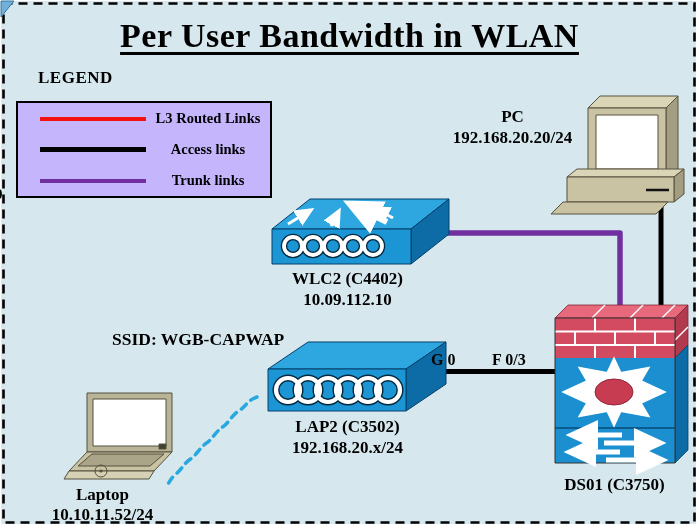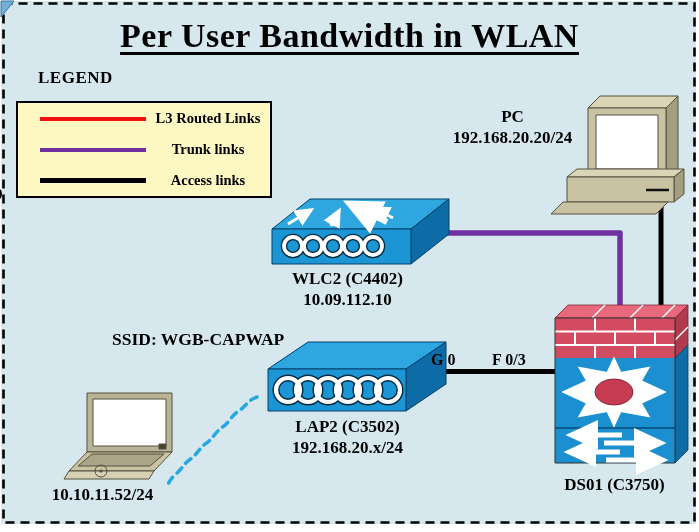--- a/index.html
+++ b/index.html
@@ -13,21 +13,21 @@
   .art{position:absolute;left:0;top:0;}
   .lbl{position:absolute;font-weight:bold;white-space:nowrap;text-align:center;}
   .title{
     position:absolute;top:17px;left:0;width:699px;text-align:center;
     font-size:34px;font-weight:bold;letter-spacing:0.5px;
   }
   .title span{text-decoration:underline;text-decoration-thickness:3px;text-underline-offset:5px;}
   .legend-head{left:38px;top:68px;font-size:17px;letter-spacing:0.5px;}
   .legend-box{
     position:absolute;left:16px;top:101px;width:252px;height:93px;
-    background:#fef9c3;border:2px solid #000;
+    background:#c4b5fd;border:2px solid #000;
     display:flex;flex-direction:column;justify-content:space-around;
   }
   .legend-row{display:flex;align-items:center;height:31px;}
   .swatch{width:106px;height:4px;margin-left:22px;flex:0 0 auto;}
   .swatch-red{background:#f50f0f;}
   .swatch-purple{background:#7030a0;}
   .swatch-black{background:#000000;height:5px;}
   .legend-label{flex:1;text-align:center;font-weight:bold;font-size:14.5px;}
   .node-label{text-align:center;line-height:21px;font-size:17px;}
   .pc-label{left:430px;top:106px;width:165px;}
@@ -197,27 +197,27 @@
   </div>
 
   <div class="lbl legend-head">LEGEND</div>
 
   <div class="legend-box">
     <div class="legend-row">
       <span class="swatch swatch-red"></span>
       <span class="legend-label">L3 Routed Links</span>
     </div>
     <div class="legend-row">
+      <span class="swatch swatch-black"></span>
+      <span class="legend-label">Access links</span>
+    </div>
+    <div class="legend-row">
       <span class="swatch swatch-purple"></span>
       <span class="legend-label">Trunk links</span>
     </div>
-    <div class="legend-row">
-      <span class="swatch swatch-black"></span>
-      <span class="legend-label">Access links</span>
-    </div>
   </div>
 
   <div class="lbl node-label pc-label">
     <div>PC</div>
     <div>192.168.20.20/24</div>
   </div>
 
   <div class="lbl node-label wlc-label">
     <div>WLC2 (C4402)</div>
     <div>10.09.112.10</div>
@@ -231,18 +231,19 @@
   <div class="lbl node-label lap-label">
     <div>LAP2 (C3502)</div>
     <div>192.168.20.x/24</div>
   </div>
 
   <div class="lbl node-label ds-label">
     <div>DS01 (C3750)</div>
   </div>
 
   <div class="lbl node-label laptop-label">
+    <div>Laptop</div>
     <div>10.10.11.52/24</div>
   </div>
 
   <div class="lbl ruler0">0</div>
 
 </div>
 
 </body></html>

